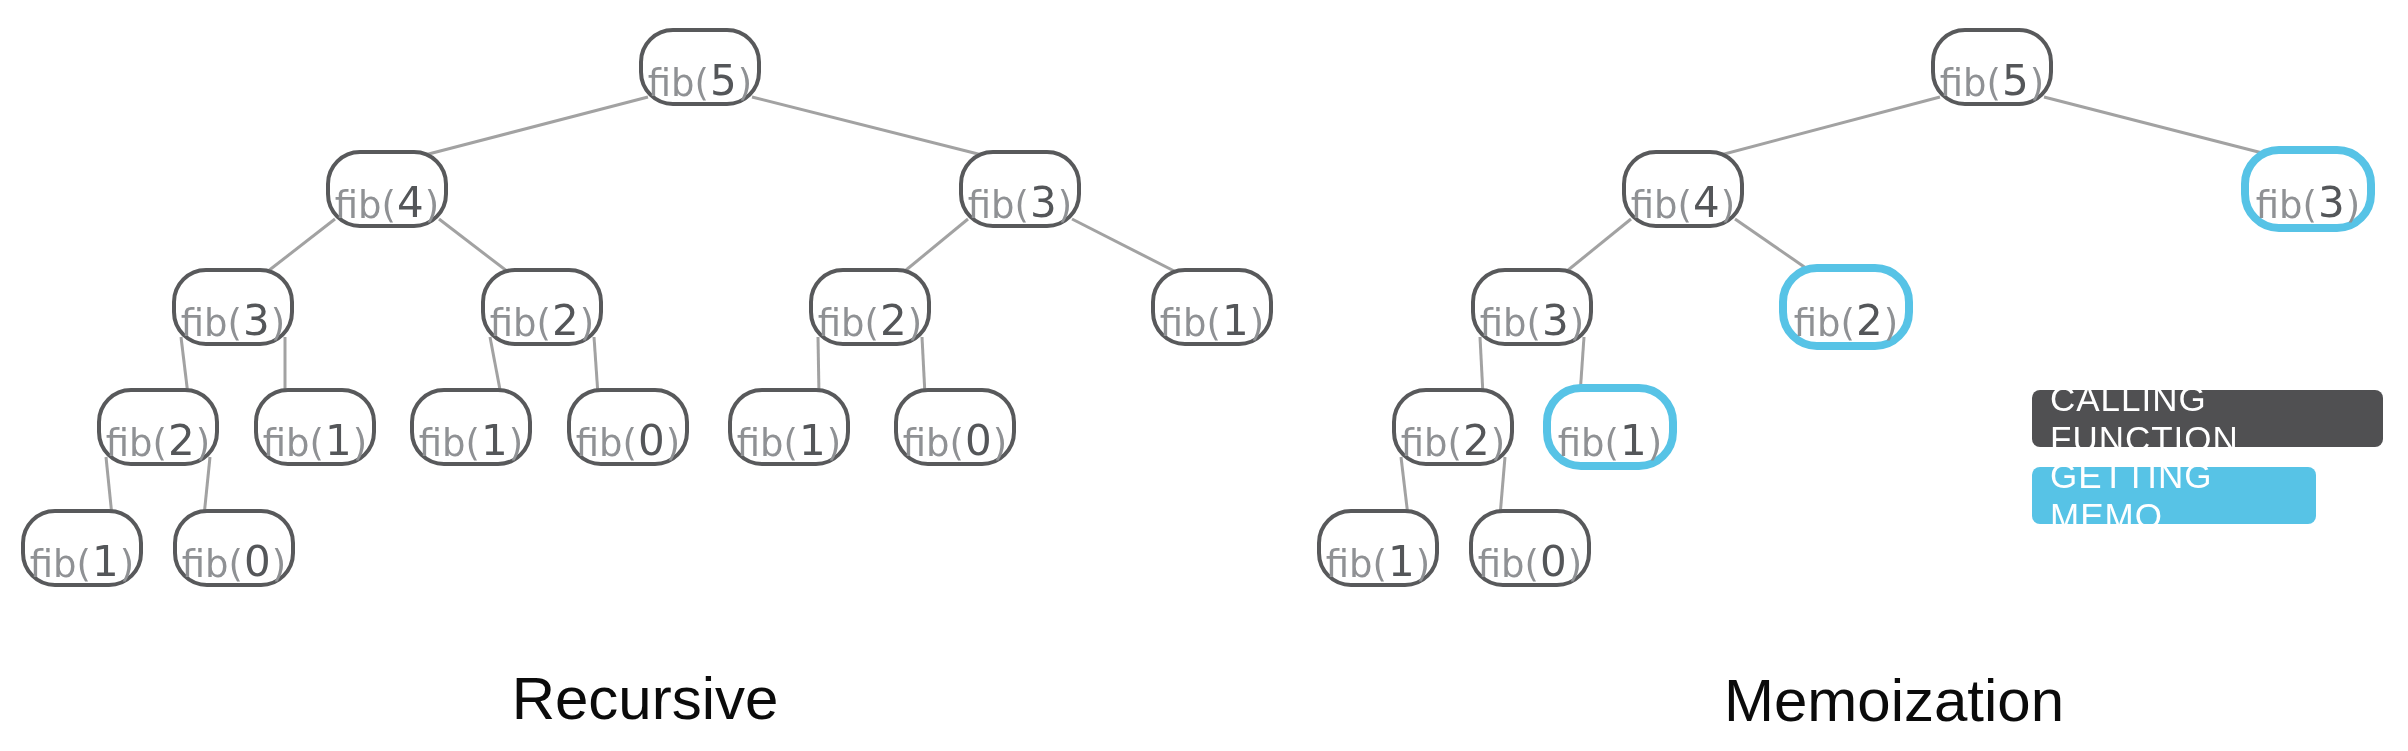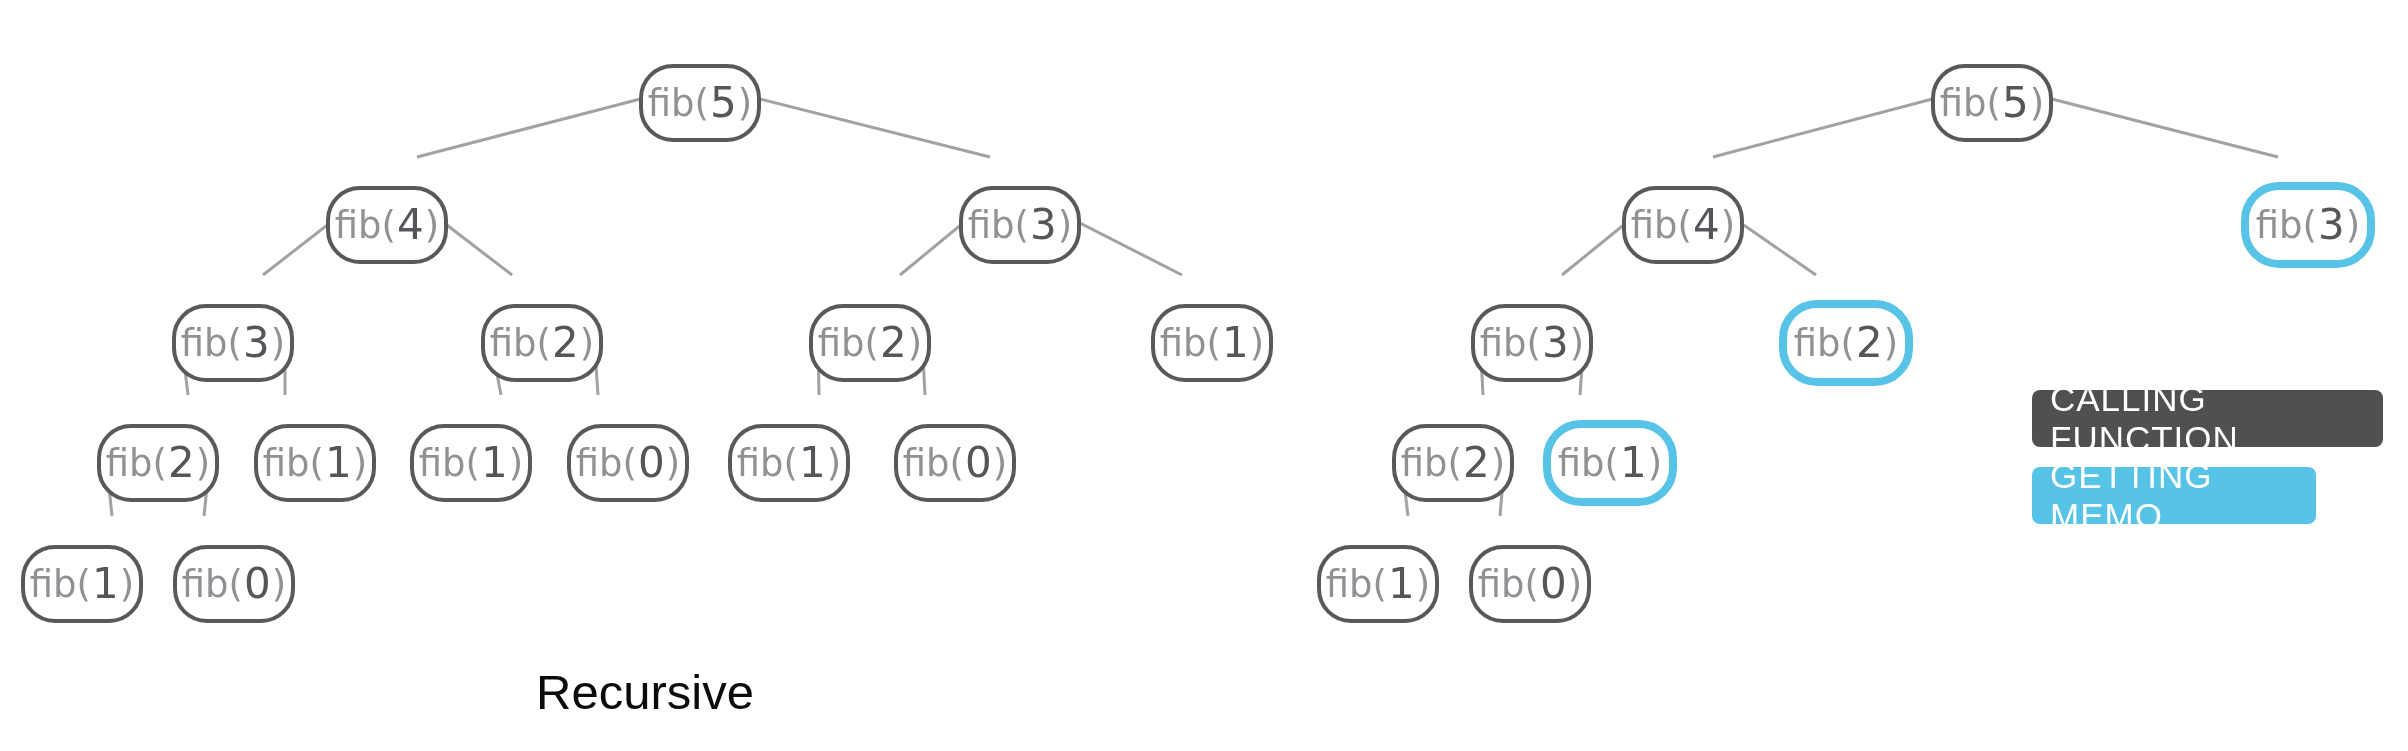--- a/index.html
+++ b/index.html
@@ -11,23 +11,22 @@
     overflow:hidden;
   }
   svg.edges{position:absolute;left:0;top:0;width:2408px;height:751px;}
   .node{
     position:absolute;
     width:122px;height:78px;
     box-sizing:border-box;
     border:4px solid #58595b;
     border-radius:34px;
     background:#ffffff;
-    display:flex;align-items:center;justify-content:center;
+    display:flex;align-items:flex-end;justify-content:center;
     white-space:nowrap;
-    margin-top:36px;
   }
   .node.memo{
     width:134px;height:86px;
     border:8px solid #57c3e6;
     border-radius:38px;
   }
   .node .pre,.node .post{
     color:#8f9194;font-size:37px;line-height:1;
   }
   .node .arg{
@@ -43,21 +42,21 @@
     letter-spacing:1px;
     display:flex;align-items:center;
     padding:0 18px;
     height:57px;
   }
   .legend-box.calling{width:351px;background:#505052;margin-bottom:20px;}
   .legend-box.memo{width:284px;background:#57c3e6;}
   .caption{
     position:absolute;
     font-family:"Liberation Sans",sans-serif;
-    font-size:49px;
+    font-size:60px;
     color:#0b0b0b;
     transform:translateX(-50%);
     white-space:nowrap;
   }
   .caption.left{left:645px;top:664px;}
   .caption.right{left:1894px;top:666px;}
 </style>
 </head>
 <body>
 
@@ -214,14 +213,15 @@
   <div class="legend">
     <div class="legend-box calling" style="background: rgb(80, 80, 82);">
       <span>CALLING FUNCTION</span>
     </div>
     <div class="legend-box memo" style="background: rgb(87, 195, 230);">
       <span>GETTING MEMO</span>
     </div>
   </div>
 
   <div class="caption left">Recursive</div>
+  <div class="caption right">Memoization</div>
 
 </div>
 
 </body></html>

